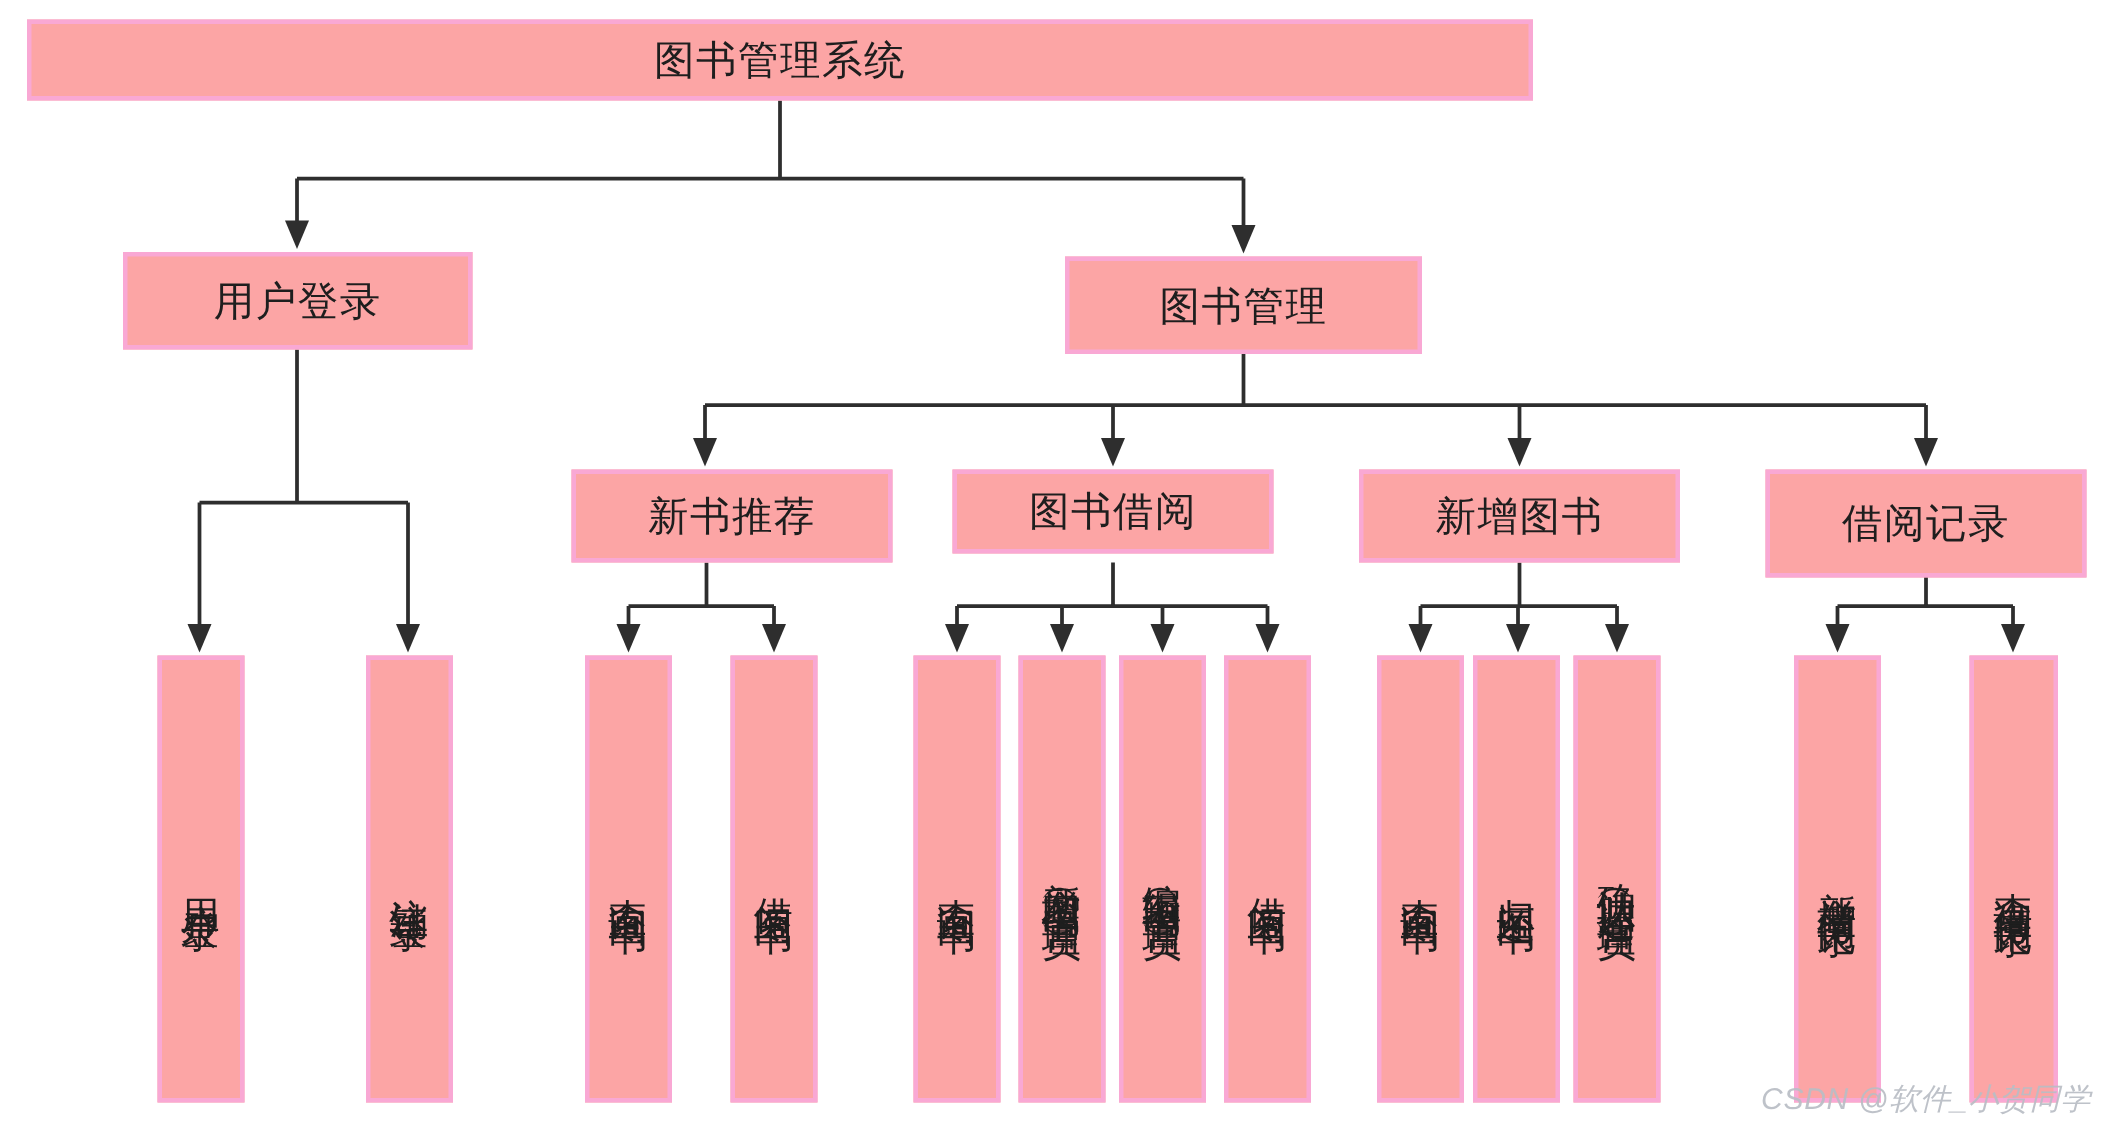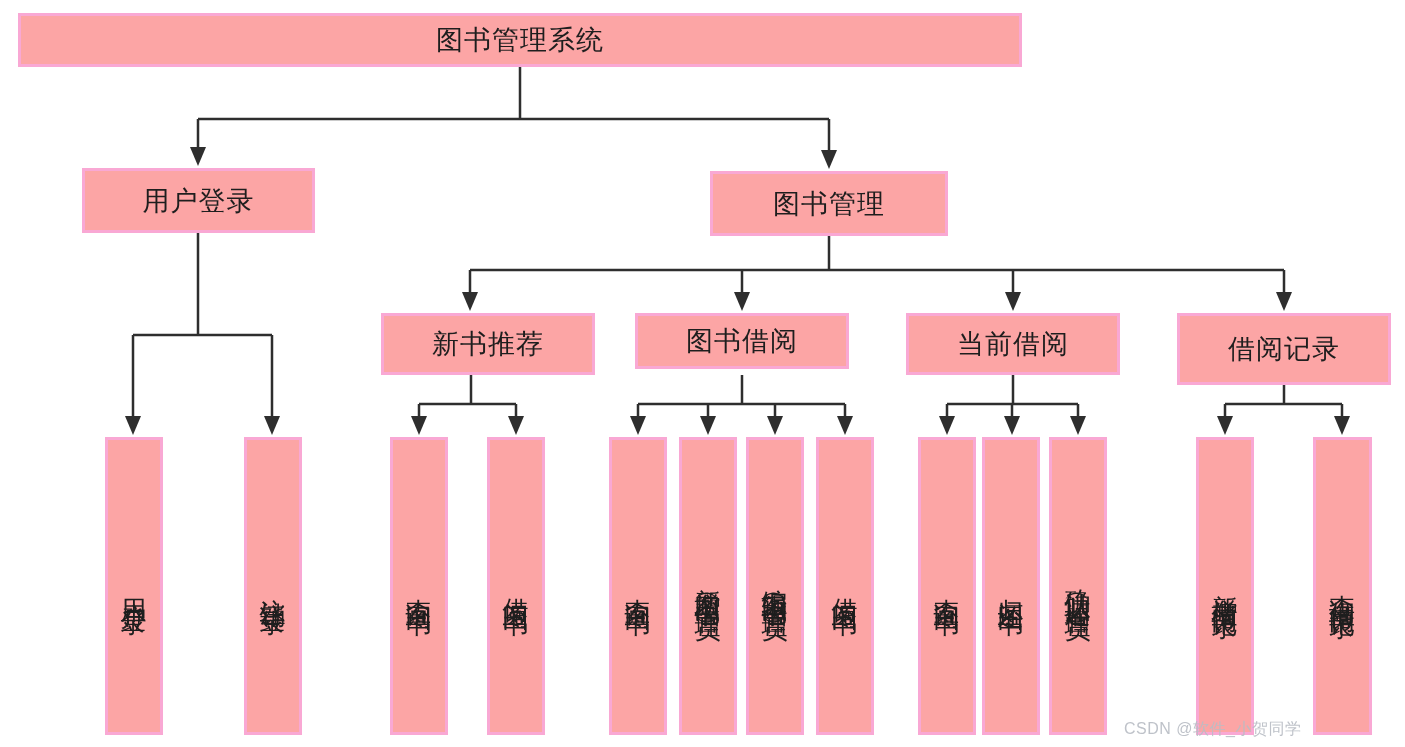--- a/index.html
+++ b/index.html
@@ -43,27 +43,28 @@
   }
   .box.v {
     writing-mode: vertical-rl;
     text-orientation: mixed;
     font-size: 26px;
     letter-spacing: 4px;
     line-height: 1;
   }
   .watermark {
     position: absolute;
-    left: 1124px;
+    left: 1174px;
     top: 719px;
-    font-size: 16px;
+    font-size: 20px;
     letter-spacing: 0.5px;
     color: rgba(185, 189, 196, 0.92);
     white-space: nowrap;
     z-index: 5;
+    font-style: italic;
   }
 </style>
 </head>
 <body>
 
 <div class="stage">
 
   <svg class="connectors" viewBox="0 0 1405 747" aria-hidden="true">
     <g>
       <path d="M520 67 V119 M198 119 H829 M198 119 V152 M829 119 V155"></path>
@@ -107,21 +108,21 @@
     </g>
   </svg>
 
   <div class="box h" style="left:18px; top:13px; width:1004px; height:54px;">图书管理系统</div>
 
   <div class="box h" style="left:82px; top:168px; width:233px; height:65px;">用户登录</div>
   <div class="box h" style="left:710px; top:171px; width:238px; height:65px;">图书管理</div>
 
   <div class="box h" style="left:364px; top:313px; width:214px; height:62px;margin-left:17px;">新书推荐</div>
   <div class="box h" style="left:635px; top:313px; width:214px; height:56px;">图书借阅</div>
-  <div class="box h" style="left:906px; top:313px; width:214px; height:62px;">当前借阅</div>
+  <div class="box h" style="left:906px; top:313px; width:214px; height:62px;">新增图书</div>
   <div class="box h" style="left:1177px; top:313px; width:214px; height:72px;">借阅记录</div>
 
   <div class="box v" style="left:105px; top:437px; width:58px; height:298px;">用户登录</div>
   <div class="box v" style="left:244px; top:437px; width:58px; height:298px;">注销登录</div>
 
   <div class="box v" style="left:390px; top:437px; width:58px; height:298px;">查询图书</div>
   <div class="box v" style="left:487px; top:437px; width:58px; height:298px;">借阅图书</div>
 
   <div class="box v" style="left:609px; top:437px; width:58px; height:298px;">查询图书</div>
   <div class="box v" style="left:679px; top:437px; width:58px; height:298px;">新增图书（管理员）</div>

